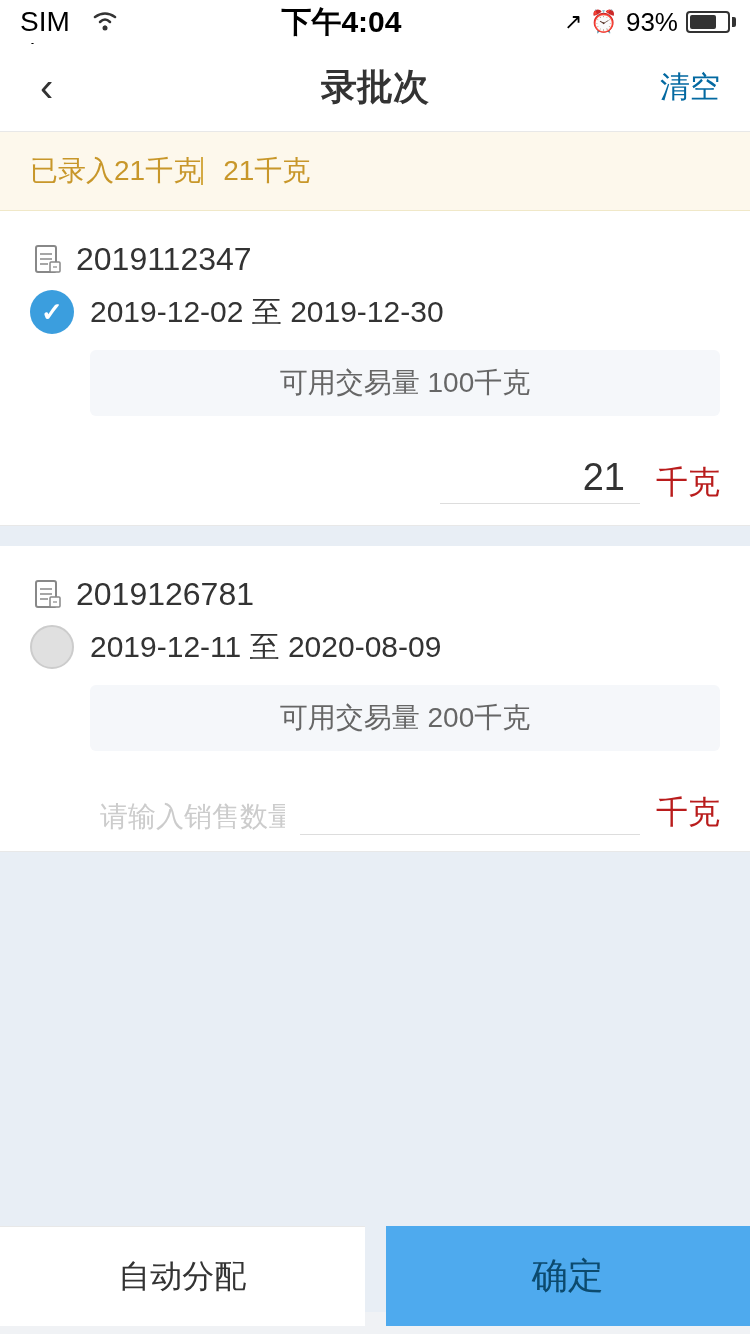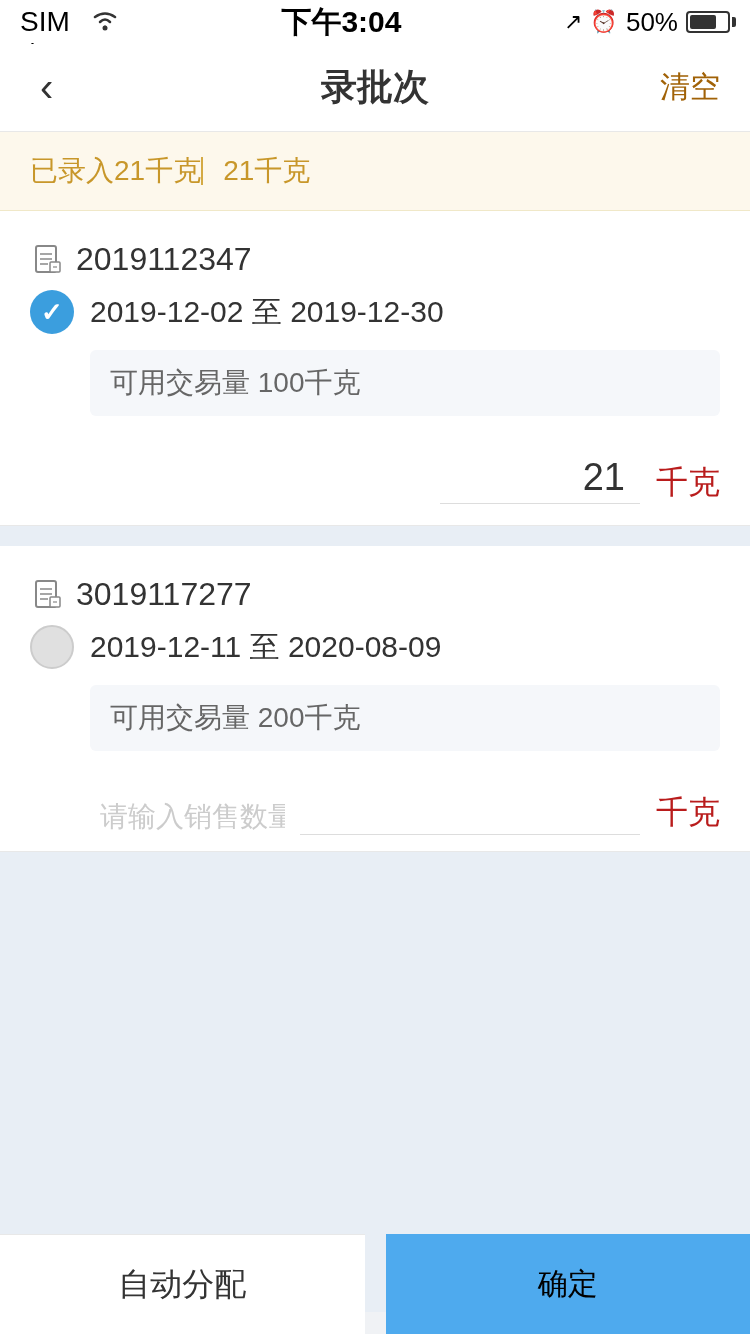--- a/index.html
+++ b/index.html
@@ -90,21 +90,21 @@
     .nav-title {
       font-size: 36px;
       font-weight: 600;
       color: #333;
       position: absolute;
       left: 50%;
       transform: translateX(-50%);
     }
     .nav-clear {
       font-size: 30px;
-      color: #a16207;
+      color: #0369a1;
       cursor: pointer;
     }
 
     
     .info-banner {
       background: #fdf8ec;
       padding: 20px 30px;
       display: flex;
       align-items: center;
       border-bottom: 1px solid #f0e8c8;
@@ -188,20 +188,21 @@
       color: #333;
     }
 
     .available-qty {
       background: #f5f7fa;
       border-radius: 6px;
       padding: 14px 20px;
       font-size: 28px;
       color: #666;
       margin-left: 60px;
+      text-align: center;
     }
 
     .qty-input-row {
       display: flex;
       align-items: center;
       justify-content: flex-end;
       padding: 20px 30px 16px 30px;
       border-bottom: 1px solid #e8e8e8;
     }
     .qty-input {
@@ -241,43 +242,43 @@
     
     .empty-area {
       background: #e8eef5;
       flex: 1;
       min-height: 460px;
     }
 
     
     .bottom-bar {
       position: fixed;
-      bottom: 0;
+      bottom: 8px;
       left: 0;
       width: 750px;
       height: 100px;
       display: flex;
       gap: 21px;
     }
     .btn-auto {
       flex: 1;
       background: #fff;
       border: none;
       font-size: 32px;
       color: #333;
       font-weight: 500;
       cursor: pointer;
       border-top: 1px solid #e8e8e8;
     }
     .btn-confirm {
       flex: 1;
       background: #4eaaee;
       border: none;
-      font-size: 30px;
-      color: #000000;
+      font-size: 36px;
+      color: #0c4a6e;
       font-weight: 500;
       cursor: pointer;
     }
 
     .content-wrapper {
       padding-bottom: 100px;
     }
   </style>
 </head>
 <body>
@@ -288,26 +289,26 @@
     <span>
       <svg width="28" height="22" viewBox="0 0 28 22">
         <path d="M14 18 L14 18" stroke="#333" stroke-width="3" stroke-linecap="round"></path>
         <path d="M9 13 Q14 8 19 13" stroke="#333" stroke-width="2.5" fill="none" stroke-linecap="round"></path>
         <path d="M4 8 Q14 1 24 8" stroke="#333" stroke-width="2.5" fill="none" stroke-linecap="round"></path>
         <circle cx="14" cy="19" r="2.5" fill="#333"></circle>
       </svg>
     </span>
   </div>
   <div style="position:relative; width:100%; display:flex; justify-content:center;">
-    <span class="status-center" style="position:static; transform:none;">下午3:04</span>
+    <span class="status-center" style="position:static; transform:none;">下午4:04</span>
   </div>
   <div class="status-right">
     <span style="font-size:22px;">↗</span>
     <span style="font-size:22px;">⏰</span>
-    <span>50%</span>
+    <span>93%</span>
     <div class="battery-icon">
       <div class="battery-fill"></div>
     </div>
   </div>
 </div>
 
 <div class="nav-bar">
   <span class="nav-back">‹</span>
   <span class="nav-title">录批次</span>
   <span class="nav-clear">清空</span>
@@ -361,21 +362,21 @@
         <div class="batch-id-icon">
           <svg width="32" height="32" viewBox="0 0 32 32">
             <rect x="4" y="2" width="20" height="26" rx="2" ry="2" fill="none" stroke="#888" stroke-width="2"></rect>
             <line x1="8" y1="10" x2="20" y2="10" stroke="#888" stroke-width="1.5"></line>
             <line x1="8" y1="15" x2="20" y2="15" stroke="#888" stroke-width="1.5"></line>
             <line x1="8" y1="20" x2="16" y2="20" stroke="#888" stroke-width="1.5"></line>
             <rect x="18" y="18" width="10" height="10" rx="1" fill="#fff" stroke="#888" stroke-width="1.5"></rect>
             <line x1="21" y1="23" x2="25" y2="23" stroke="#888" stroke-width="1.2"></line>
           </svg>
         </div>
-        <span class="batch-id">3019117277</span>
+        <span class="batch-id">2019126781</span>
       </div>
       <div class="batch-date-row">
         <div class="radio-circle unselected">
         </div>
         <span class="batch-date">2019-12-11 至 2020-08-09</span>
       </div>
       <div class="available-qty">可用交易量 200千克</div>
     </div>
     <div class="qty-input-row">
       <div class="qty-underline" style="display:flex; align-items:flex-end;">

